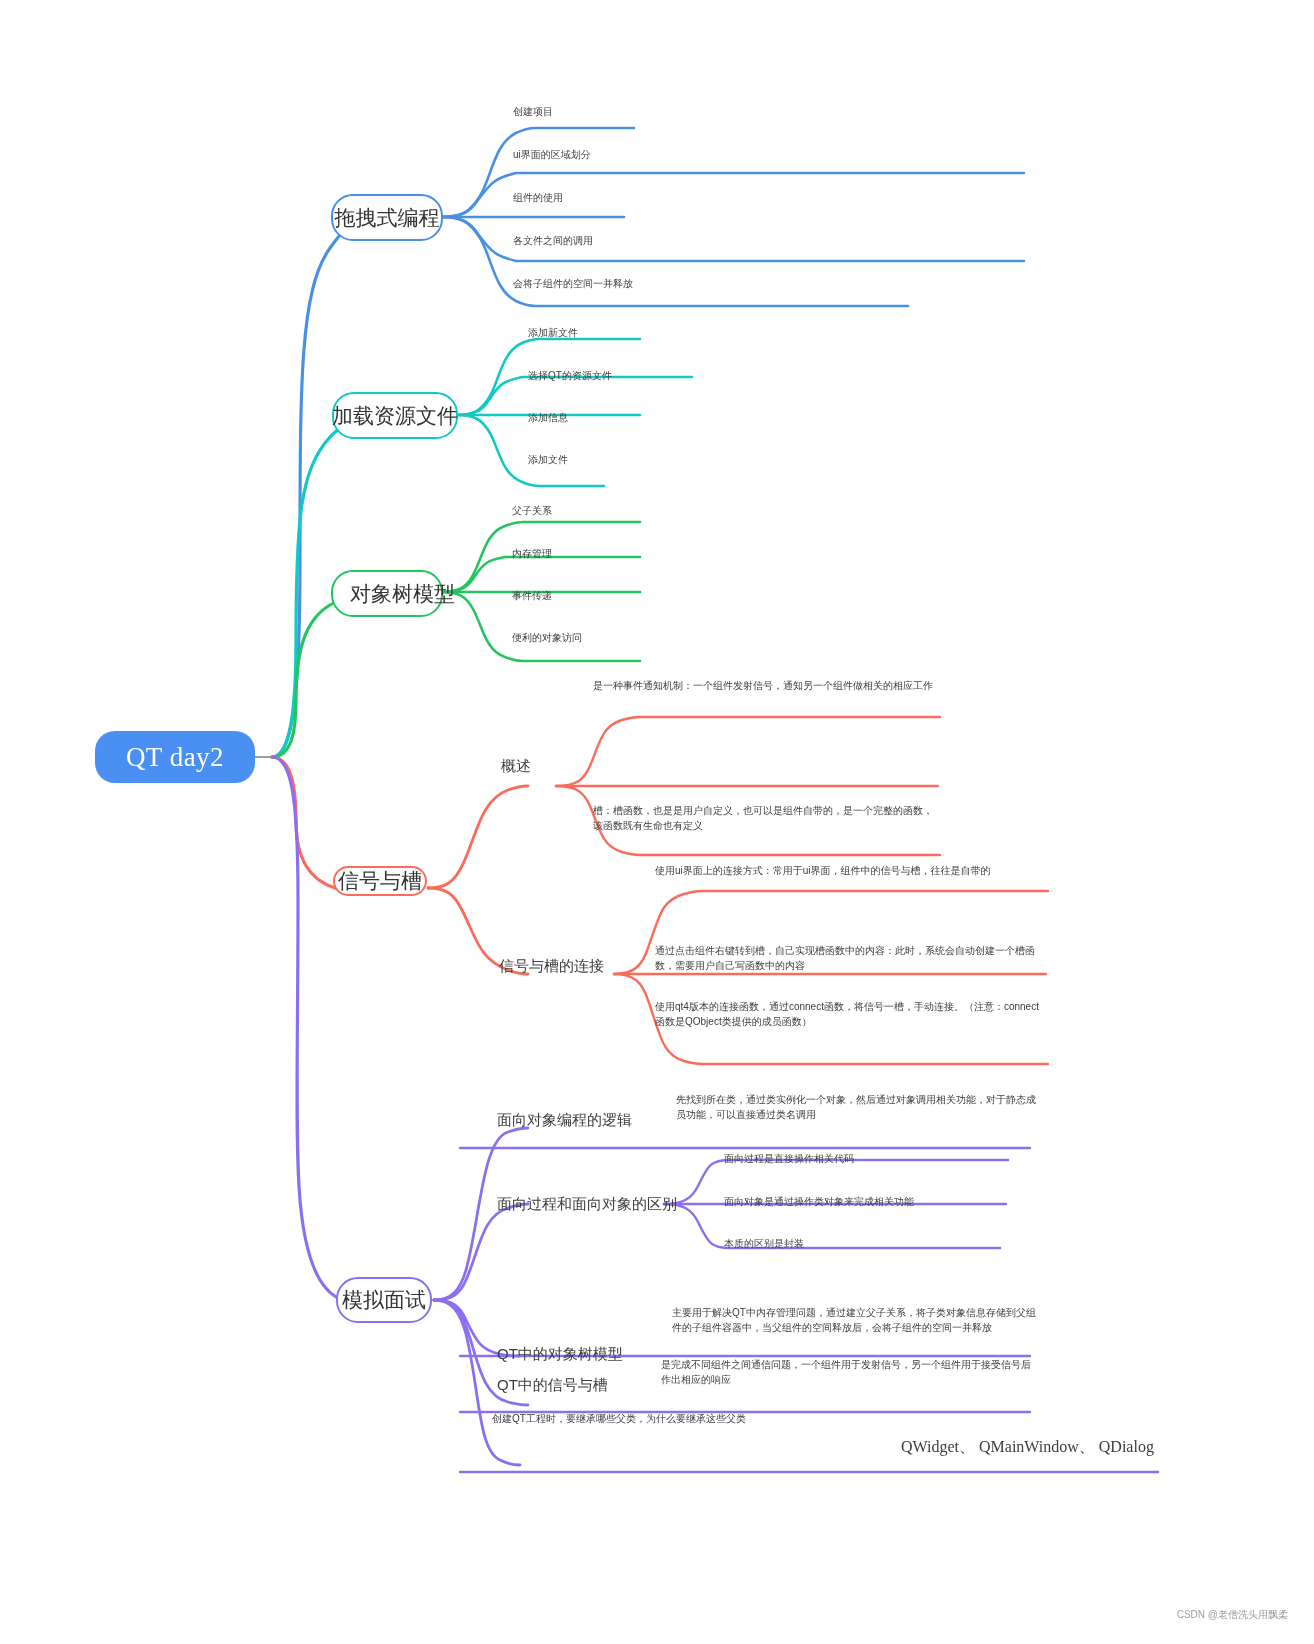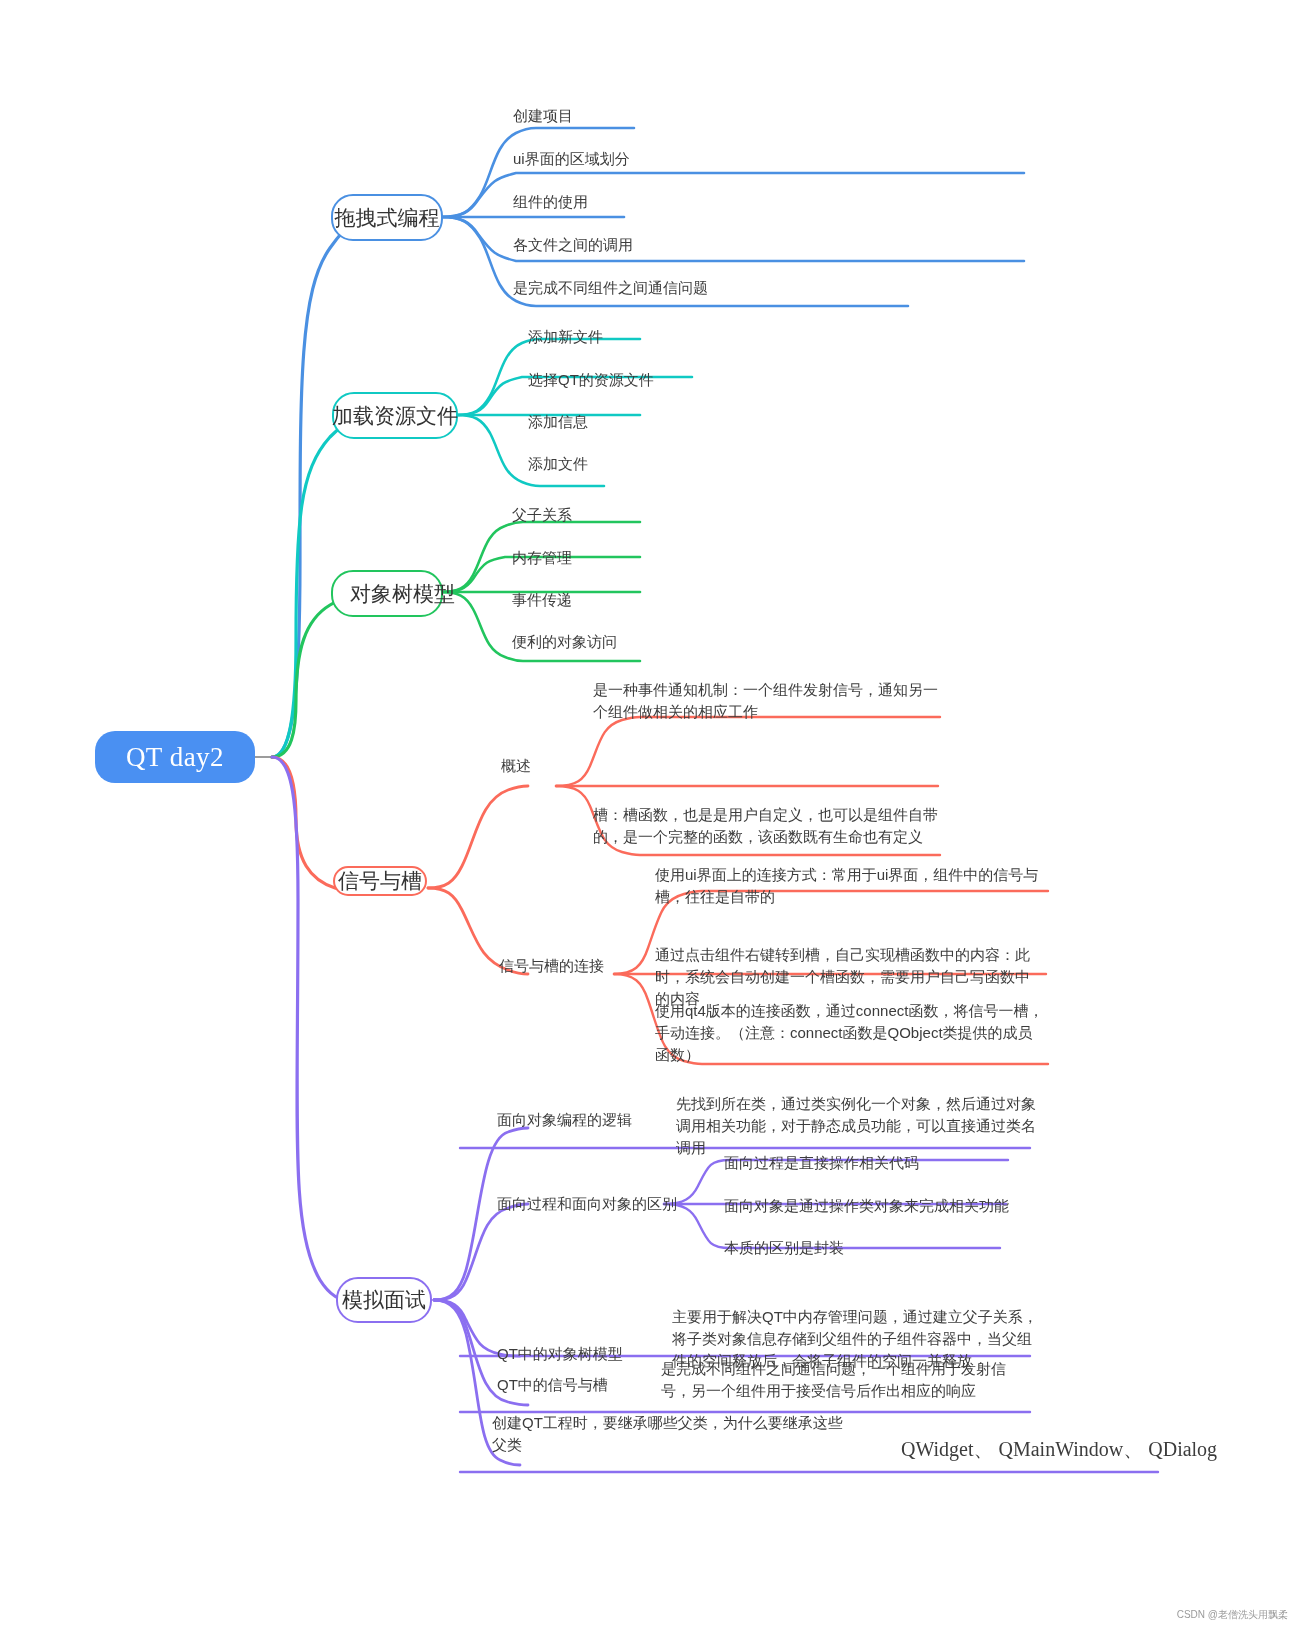--- a/index.html
+++ b/index.html
@@ -31,26 +31,26 @@
     justify-content:center; padding:0 10px; white-space:nowrap;
   }
   .l1.c-blue   { border-color:#4A90E2; }
   .l1.c-cyan   { border-color:#10C9C3; }
   .l1.c-green  { border-color:#22C55E;padding-left:41px; }
   .l1.c-red    { border-color:#FB6B5B; }
   .l1.c-purple { border-color:#8B6FF0; }
 
   
   .leaf {
-    color:#3c3c3c; font-size:15px; line-height:1.45;
+    color:#3c3c3c; font-size:10px; line-height:1.45;
     white-space:nowrap;
   }
   .leaf.wrap { white-space:normal; }
   .leaf.serifish {
-    font-family:"Liberation Serif","DejaVu Serif",serif; font-size:20px;
+    font-family:"Liberation Serif","DejaVu Serif",serif; font-size:16px;
   }
   .mid {
     color:#3c3c3c; font-size:15px; white-space:nowrap;
   }
   .watermark {
     position:absolute; right:26px; bottom:22px;
     color:#9b9b9b; font-size:10px; white-space:nowrap;
     font-family:"Liberation Sans","DejaVu Sans",sans-serif;
   }
   .watermark .tag { color:#9b9b9b; }
@@ -125,21 +125,21 @@
     <span>QT day2</span>
   </div>
 
   <div class="node l1 c-blue" style="left: 331px; top: 194px; width: 112px; height: 47px; border-color: rgb(74, 144, 226);">
     <span>拖拽式编程</span>
   </div>
   <div class="node leaf" style="left:513px; top:105px;"><span>创建项目</span></div>
   <div class="node leaf" style="left:513px; top:148px;"><span>ui界面的区域划分</span></div>
   <div class="node leaf" style="left:513px; top:191px;"><span>组件的使用</span></div>
   <div class="node leaf" style="left:513px; top:234px;"><span>各文件之间的调用</span></div>
-  <div class="node leaf" style="left:513px; top:277px;"><span>是完成不同组件之间通信问题</span></div>
+  <div class="node leaf" style="left:513px; top:277px;"><span>会将子组件的空间一并释放</span></div>
 
   <div class="node l1 c-cyan" style="left: 332px; top: 392px; width: 126px; height: 47px; border-color: rgb(16, 201, 195);">
     <span>加载资源文件</span>
   </div>
   <div class="node leaf" style="left:528px; top:326px;"><span>添加新文件</span></div>
   <div class="node leaf" style="left:528px; top:369px;"><span>选择QT的资源文件</span></div>
   <div class="node leaf" style="left:528px; top:411px;"><span>添加信息</span></div>
   <div class="node leaf" style="left:528px; top:453px;"><span>添加文件</span></div>
 
   <div class="node l1 c-green" style="left: 331px; top: 570px; width: 112px; height: 47px; border-color: rgb(34, 197, 94);">

